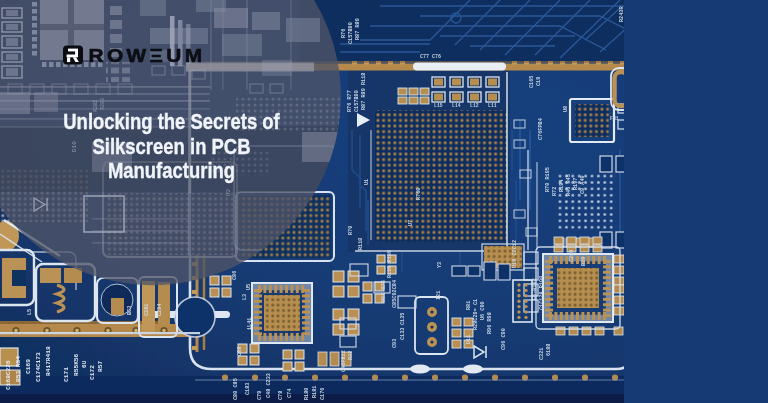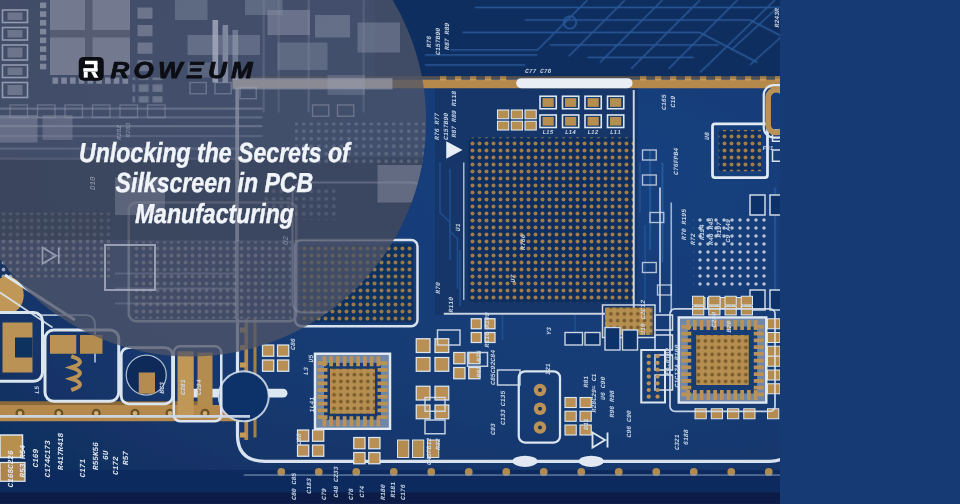--- a/index.html
+++ b/index.html
@@ -1,15 +1,15 @@
 <!DOCTYPE html>
 <html><head><meta charset="utf-8">
 <style>
 html,body{margin:0;padding:0;background:#163a74;}
-#wrap{width:624px;height:403px;overflow:hidden;position:relative;font-style:italic;}
+#wrap{width:624px;height:403px;overflow:hidden;position:relative;}
 </style></head>
 <body>
 <div id="wrap"><svg xmlns="http://www.w3.org/2000/svg" width="768" height="403" viewBox="0 0 768 403">
 <defs>
 <pattern id="bga1" width="5.6" height="5.6" patternUnits="userSpaceOnUse">
   <rect width="5.6" height="5.6" fill="#0e2d5e"></rect>
   <circle cx="2.8" cy="2.8" r="1.6" fill="#a07c48"></circle>
 </pattern>
 <pattern id="bga2" width="5.6" height="5.6" patternUnits="userSpaceOnUse">
   <rect width="5.6" height="5.6" fill="#11305f"></rect>

